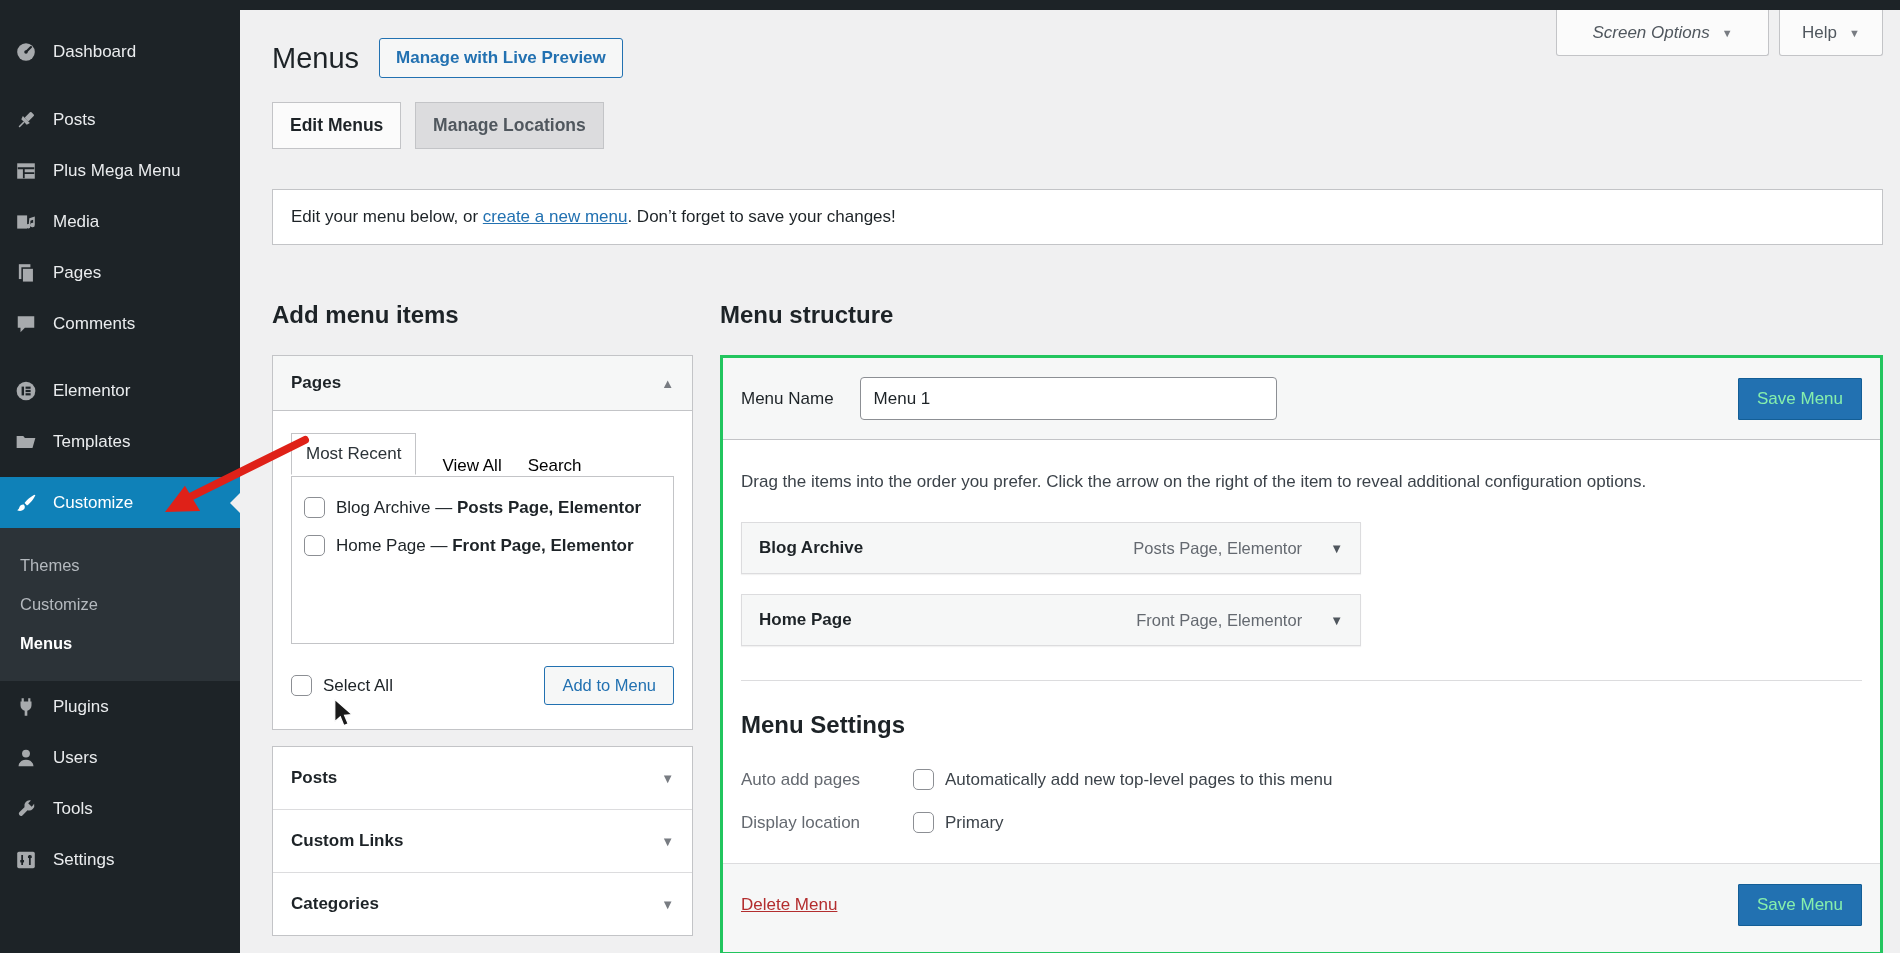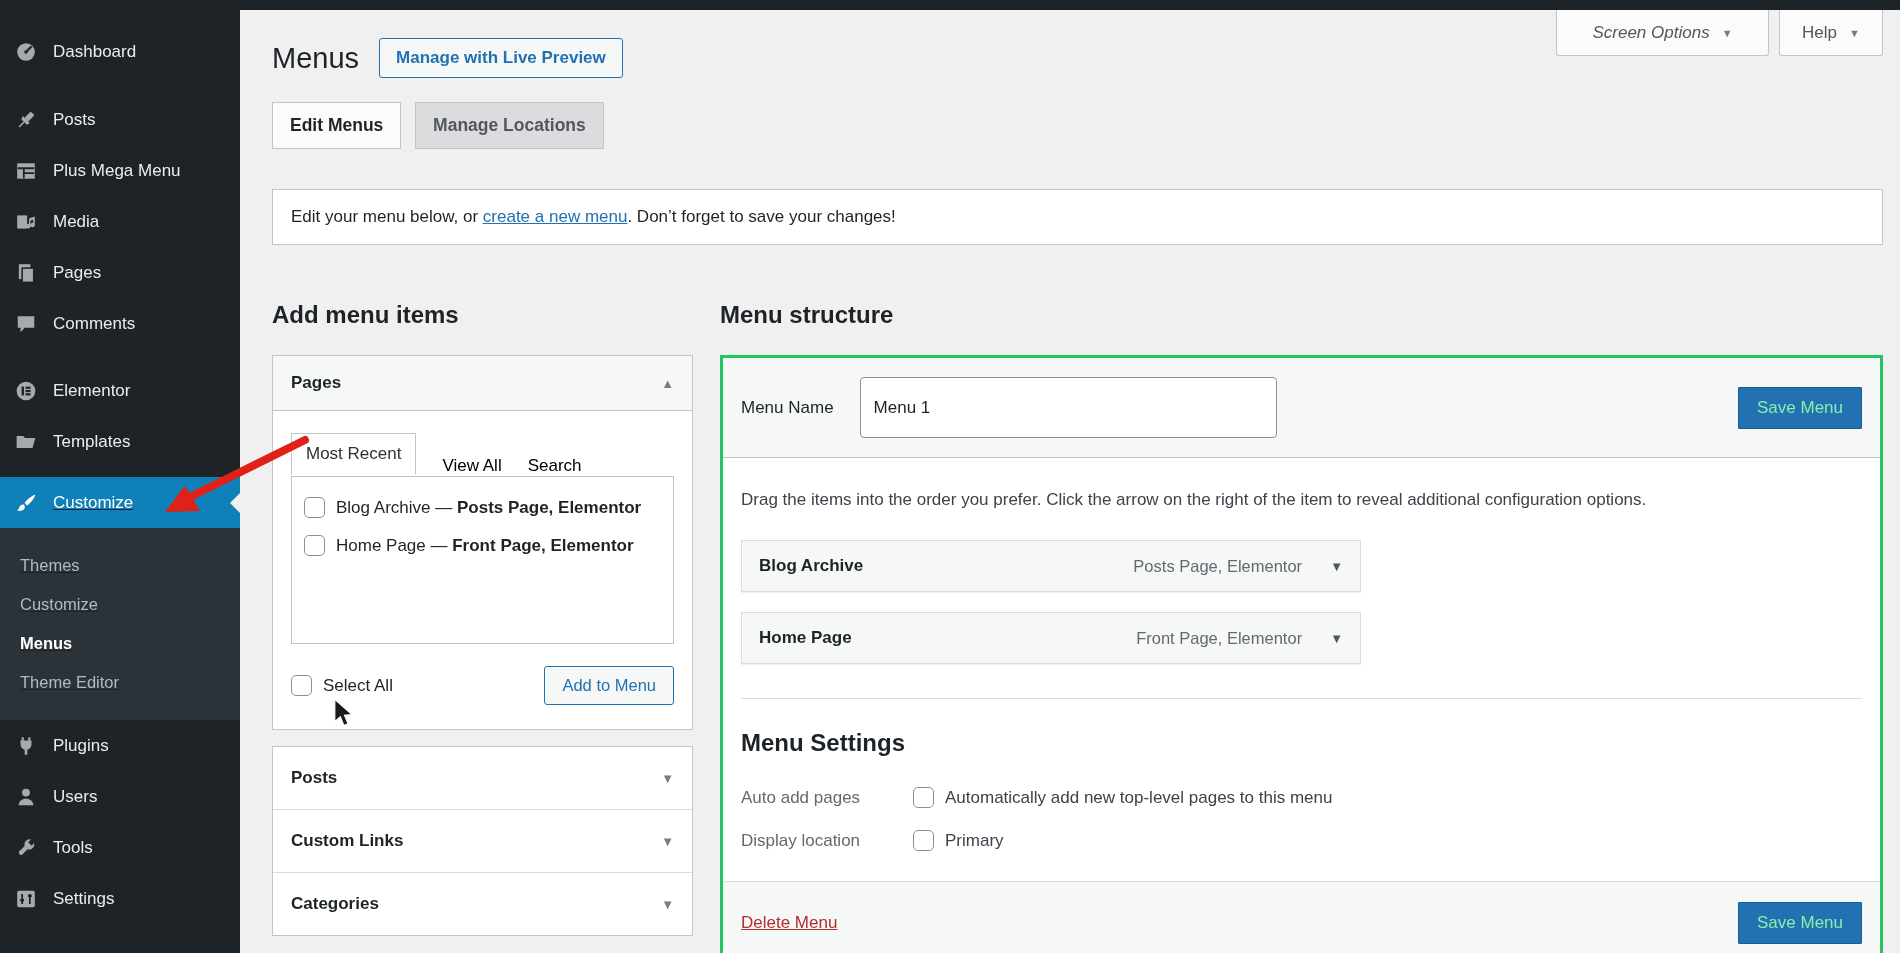--- a/index.html
+++ b/index.html
@@ -5,21 +5,21 @@
   * { box-sizing: border-box; margin: 0; padding: 0; }
   html,body { width:1900px; height:953px; overflow:hidden; }
   body {
     font-family: "Liberation Sans", "DejaVu Sans", sans-serif;
     background:#f0f0f1; color:#1d2327; font-size:17px; position:relative;
   }
   
   .admin-bar { position:absolute; top:0; left:0; width:1900px; height:10px; background:#1d2327; z-index:50; }
 
   
-  .sidebar { position:absolute; top:0; left:0; width:240px; height:953px; background:#1d2327; z-index:40; padding-top:26px;text-decoration:underline; }
+  .sidebar { position:absolute; top:0; left:0; width:240px; height:953px; background:#1d2327; z-index:40; padding-top:26px; }
   .menu-item { display:flex; align-items:center; height:51px; padding:0 10px 0 15px; color:#eaecee; font-size:17px; cursor:pointer; position:relative; }
   .menu-item .ic { width:22px; height:22px; margin-right:16px; flex:0 0 22px; display:flex; align-items:center; }
   .menu-item svg { width:22px; height:22px; fill:#a7aaad; }
   .gap-sm { margin-top:17px; }
   .gap-md { margin-top:16px; }
   .menu-item.active { background:#0f81b8; color:#fff; }
   .menu-item.active svg { fill:#fff; }
   .menu-item.active::after {
     content:""; position:absolute; right:0; top:50%; margin-top:-10px;
     border-top:10px solid transparent; border-bottom:10px solid transparent; border-right:10px solid #f0f0f1;
@@ -73,21 +73,21 @@
   .secondary-btn { background:#f6f7f7; border:1px solid #2271b1; color:#2271b1; font-size:16.5px; padding:9px 17px; border-radius:3px; cursor:pointer; font-family:inherit; }
   .accordion-stack { margin-top:16px; border:1px solid #c3c4c7; background:#fff; }
   .accordion-row { padding:21px 18px; display:flex; align-items:center; justify-content:space-between; border-top:1px solid #dcdcde; cursor:pointer; }
   .accordion-row:first-child { border-top:none; }
   .accordion-row .postbox-title { font-size:17px; }
 
   
   .structure-panel { border:3px solid #22c55e; background:#fff; }
   .structure-head { background:#f6f7f7; border-bottom:1px solid #c3c4c7; padding:19px 18px; display:flex; align-items:center; }
   .name-label { font-size:17px; color:#1d2327; }
-  .name-input { margin-left:26px; width:417px; height:61px; border:1px solid #8c8f94; border-radius:4px; background:#fff;
+  .name-input { margin-left:26px; width:417px; height:43px; border:1px solid #8c8f94; border-radius:4px; background:#fff;
     font-size:17px; padding:0 13px; color:#1d2327; font-family:inherit; }
   .primary-btn { background:#2271b1; border:1px solid #135e96; color:#86efac; font-size:17px; padding:10px 18px; border-radius:1px; cursor:pointer; font-family:inherit; }
   .structure-head .primary-btn { margin-left:auto; }
   .structure-body { padding:24px 18px 0 18px; }
   .drag-instruction { font-size:17px; color:#3c434a; margin:8px 0 30px 0; }
   .menu-item-bar { width:620px; background:#f6f7f7; border:1px solid #dcdcde; box-shadow:0 1px 1px rgba(0,0,0,.05);
     padding:15px 17px; display:flex; align-items:center; margin-bottom:20px; cursor:move; }
   .mi-title { font-weight:bold; font-size:17px; color:#1d2327; }
   .mi-meta { margin-left:auto; color:#646970; font-size:16.5px; }
   .mi-caret { margin-left:28px; color:#50575e; font-size:13px; cursor:pointer; }
@@ -200,21 +200,20 @@
           <path d="M18 2.5c-3.2 1.2-7.6 4.8-9.3 7.6l2.2 2.2c2.8-1.7 6.4-6.1 7.6-9.3zM8 11.3c-1.8-.3-3.6.8-4.1 2.7-.3 1.2-.9 2-1.9 2.6 1.7 1 4.4.9 5.9-.6 1-1 1.3-2.4.8-3.6z"></path>
         </svg>
       </span>
     <span>Customize</span>
   </div>
 
   <div class="submenu">
     <span class="submenu-item">Themes</span>
     <span class="submenu-item">Customize</span>
     <span class="submenu-item current">Menus</span>
-    <span class="submenu-item">Theme Editor</span>
   </div>
 
   <div class="menu-item">
     <span class="ic">
         <svg viewBox="0 0 20 20">
           <path d="M6 2h2v3h4V2h2v3h1v3.5c0 2.4-1.6 4.4-3.8 4.9V18H8.8v-4.6C6.6 12.9 5 10.9 5 8.5V5h1z"></path>
         </svg>
       </span>
     <span>Plugins</span>
   </div>

